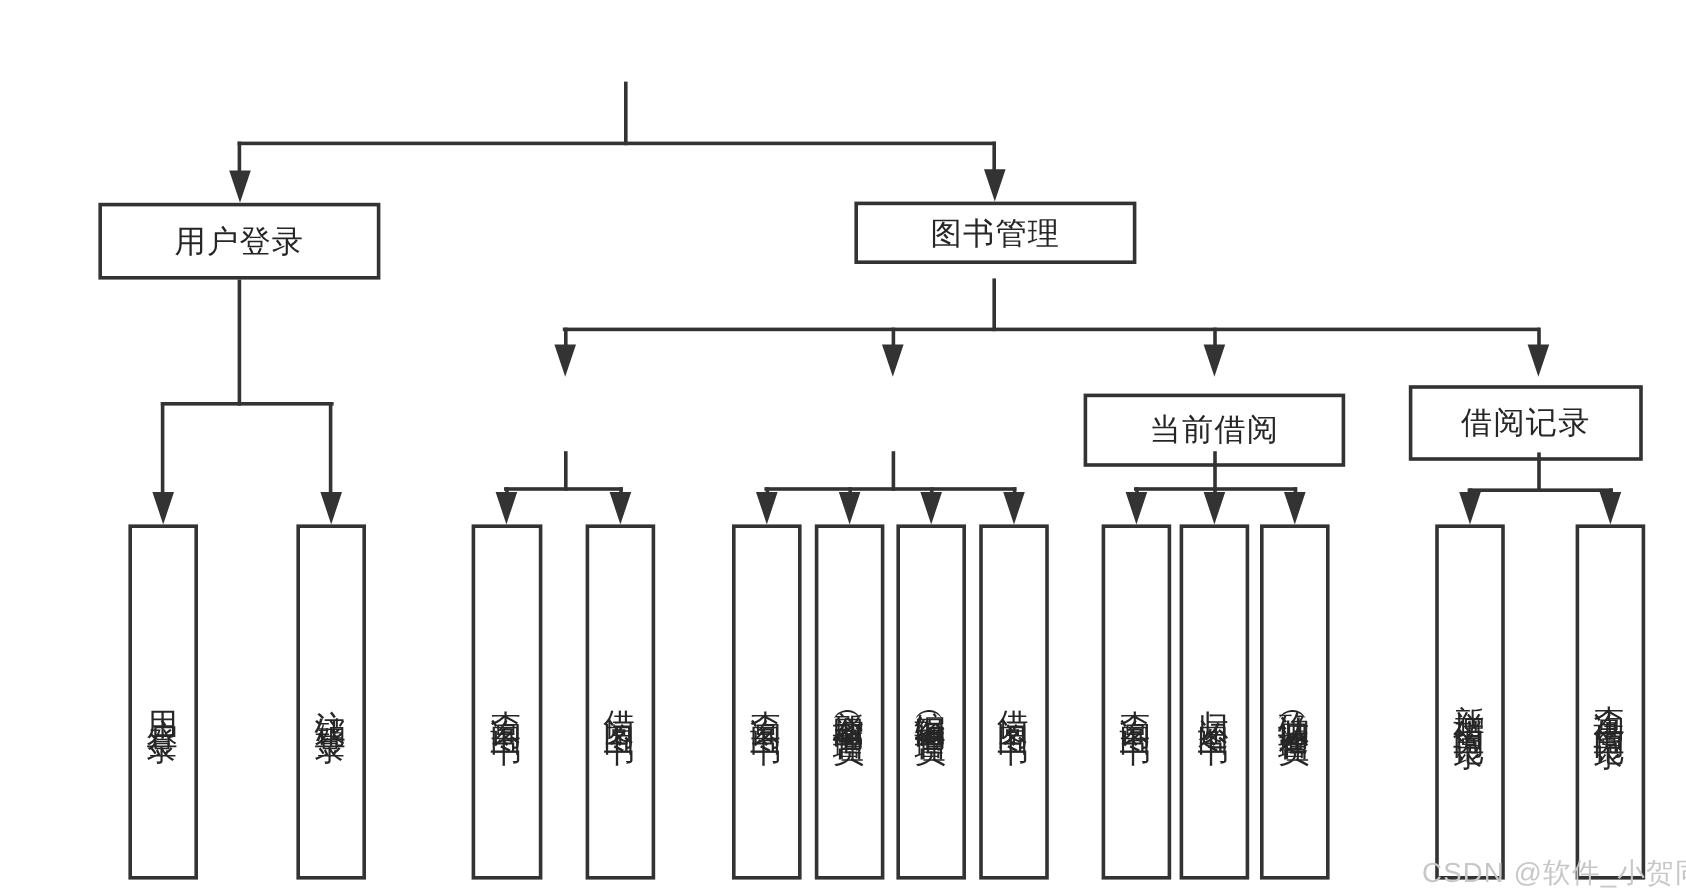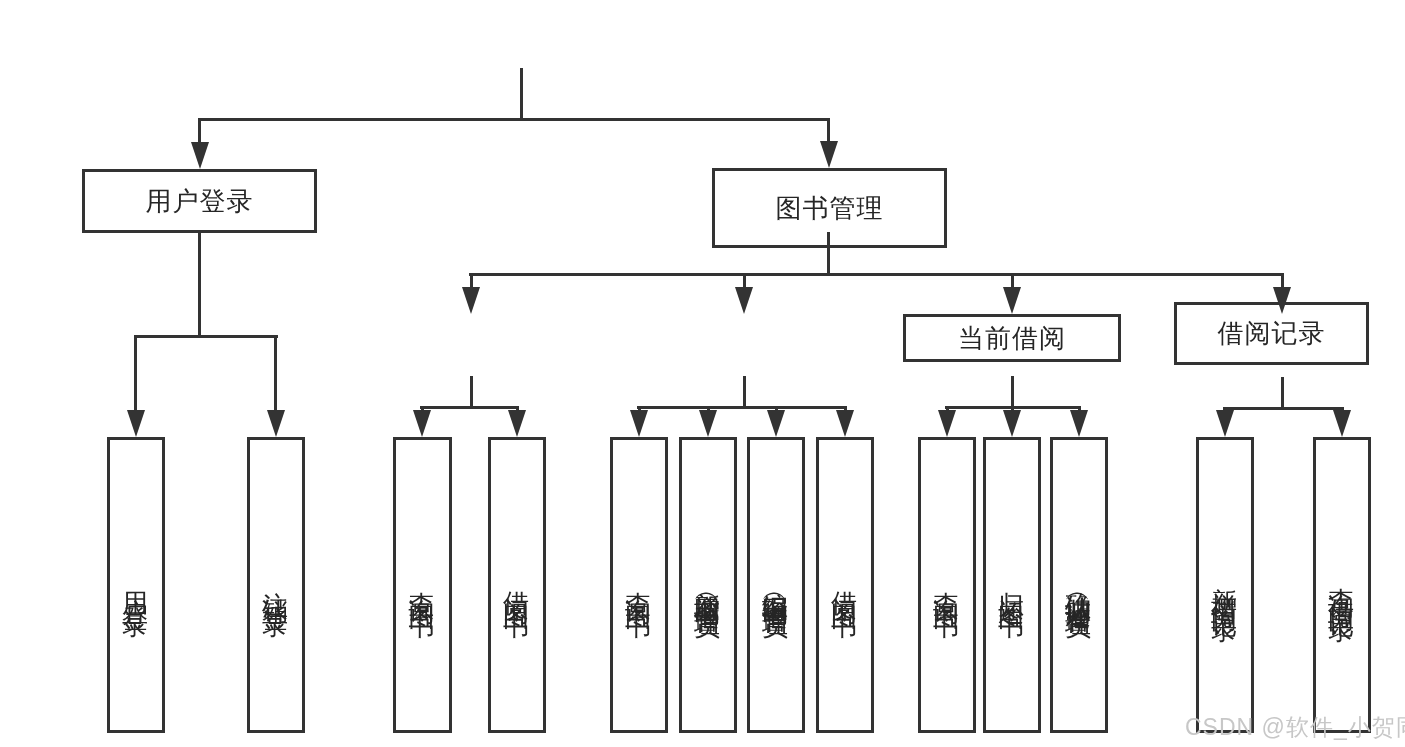--- a/index.html
+++ b/index.html
@@ -30,24 +30,24 @@
     color:#c7c7c7;letter-spacing:1px;z-index:5;white-space:nowrap;
   }
 </style>
 </head>
 <body>
 
 <div class="canvas">
 
 
   <div class="box" style="left:82px;top:169px;width:235px;height:64px">用户登录</div>
-  <div class="box" style="left:712px;top:168px;width:235px;height:80px">图书管理</div>
+  <div class="box" style="left:712px;top:168px;width:235px;height:52px">图书管理</div>
 
-  <div class="box" style="left:903px;top:314px;width:218px;height:48px">当前借阅</div>
-  <div class="box" style="left:1174px;top:302px;width:195px;height:63px">借阅记录</div>
+  <div class="box" style="left:903px;top:328px;width:218px;height:61px">当前借阅</div>
+  <div class="box" style="left:1174px;top:321px;width:195px;height:63px">借阅记录</div>
 
   <div class="box v ls-s" style="left:107px;top:437px;width:58px;height:296px">用户登录</div>
   <div class="box v ls-s" style="left:247px;top:437px;width:58px;height:296px">注销登录</div>
 
   <div class="box v ls-s" style="left:393px;top:437px;width:59px;height:296px">查询图书</div>
   <div class="box v ls-s" style="left:488px;top:437px;width:58px;height:296px">借阅图书</div>
 
   <div class="box v ls-s" style="left:610px;top:437px;width:58px;height:296px">查询图书</div>
   <div class="box v ls-l" style="left:679px;top:437px;width:58px;height:296px">新增图书（管理员）</div>
   <div class="box v ls-l" style="left:747px;top:437px;width:58px;height:296px">编辑图书（管理员）</div>

